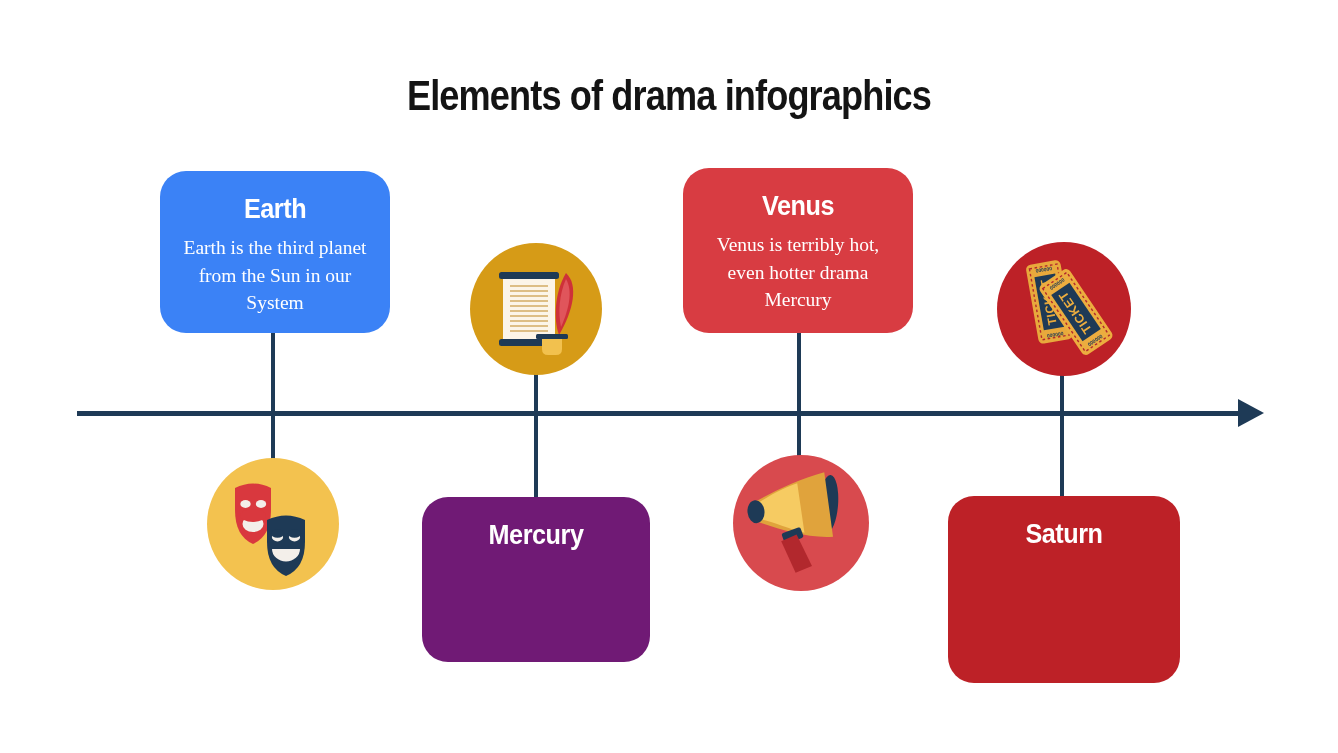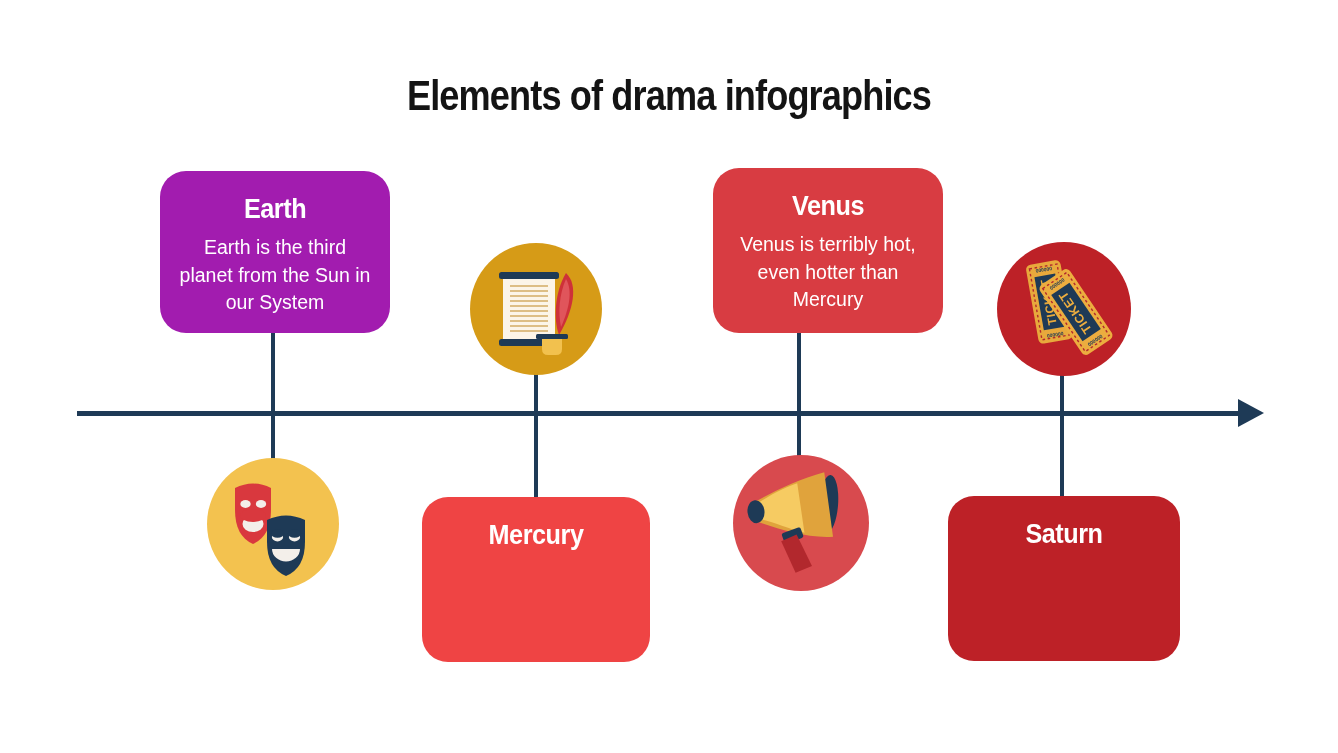--- a/index.html
+++ b/index.html
@@ -22,46 +22,46 @@
   }
   
   .connector{position:absolute;width:4px;background:#1E3A56;}
   .connector-earth{left:271px;top:332px;height:130px;}
   .connector-mercury{left:534px;top:372px;height:126px;}
   .connector-venus{left:797px;top:332px;height:127px;}
   .connector-saturn{left:1060px;top:366px;height:131px;}
   
   .card{position:absolute;border-radius:26px;color:#ffffff;text-align:center;box-sizing:border-box;padding:20px 16px 0;}
   .card h2{margin:2px 0 9px;font-size:28px;font-weight:700;letter-spacing:-0.5px;transform:scaleX(0.9);}
-  .card p{margin:0 auto;font-size:19.5px;line-height:1.42;max-width:202px;}
+  .card p{margin:0 auto;font-size:19.5px;line-height:1.42;max-width:202px;font-family:Liberation Serif, serif;}
   .card-earth{left:160px;top:171px;width:230px;height:162px;background:#EFBA55;}
   .card-mercury{left:422px;top:497px;width:228px;height:165px;background:#D69B17;}
-  .card-venus{left:713px;top:168px;width:230px;height:165px;background:#D83C42;}
-  .card-saturn{left:948px;top:496px;width:232px;height:165px;background:#BD2127;}
+  .card-venus{left:683px;top:168px;width:230px;height:165px;background:#D83C42;}
+  .card-saturn{left:948px;top:496px;width:232px;height:187px;background:#BD2127;}
   
   .icon-circle{position:absolute;border-radius:50%;}
   .circle-masks{left:207px;top:458px;width:132px;height:132px;background:#F3C24F;}
   .circle-script{left:470px;top:243px;width:132px;height:132px;background:#D69B17;}
   .circle-megaphone{left:733px;top:455px;width:136px;height:136px;background:#D84A4E;}
   .circle-tickets{left:997px;top:242px;width:134px;height:134px;background:#BD2127;}
   .icon-circle svg{position:absolute;left:0;top:0;width:100%;height:100%;}
   .ticket-text{font-family:"Liberation Sans","DejaVu Sans",sans-serif;font-weight:700;}
 </style>
 </head>
 <body>
 
 <div class="stage">
 
   <h1 class="slide-title">Elements of drama infographics</h1>
 
   <div class="timeline-line" style="background-color: rgb(30, 58, 86);"></div>
   <div class="timeline-arrow"></div>
 
   <div class="connector connector-earth" style="background-color: rgb(30, 58, 86);"></div>
-  <div class="card card-earth" style="background-color: #a21caf;">
+  <div class="card card-earth" style="background-color: #3b82f6;">
     <h2>Earth</h2>
     <p>Earth is the third planet from the Sun in our System</p>
   </div>
   <div class="icon-circle circle-masks" style="background-color: rgb(243, 194, 79);">
     <svg viewBox="0 0 132 132">
 
       <g>
         <path d="M28,30 Q46,21 64,30 L64,52 Q64,78 46,86 Q28,78 28,52 Z" fill="#D9383E"></path>
         <ellipse cx="38.5" cy="46" rx="5.2" ry="3.9" fill="#F3EFEA"></ellipse>
         <ellipse cx="54" cy="46" rx="5.2" ry="3.9" fill="#F3EFEA"></ellipse>
@@ -103,28 +103,28 @@
       <g>
         <path d="M96,30 C109,42 103,68 89,92 C83,76 85,48 96,30 Z" fill="#CE3139"></path>
         <path d="M96,36 C103,48 99,66 91,84 C88,70 89,52 96,36 Z" fill="#E0555B"></path>
       </g>
       <g>
         <path d="M72,96 h20 v10 q0,6 -6,6 h-8 q-6,0 -6,-6 Z" fill="#F2C14E"></path>
         <rect x="66" y="91" width="32" height="5" rx="1.5" fill="#1E3A56"></rect>
       </g>
     </svg>
   </div>
-  <div class="card card-mercury" style="background-color: #ef4444;">
+  <div class="card card-mercury" style="background-color: #701a75;">
     <h2>Mercury</h2>
   </div>
 
   <div class="connector connector-venus" style="background-color: rgb(30, 58, 86);"></div>
   <div class="card card-venus" style="background-color: rgb(216, 60, 66);">
     <h2>Venus</h2>
-    <p>Venus is terribly hot, even hotter than Mercury</p>
+    <p>Venus is terribly hot, even hotter drama Mercury</p>
   </div>
   <div class="icon-circle circle-megaphone" style="background-color: rgb(216, 74, 78);">
     <svg viewBox="0 0 136 136">
       <g transform="rotate(-6 68 64)">
         <ellipse cx="97" cy="52" rx="9.5" ry="29" fill="#1E3A56" transform="rotate(10 97 52)"></ellipse>
         <path d="M24,42 L24,62 C46,72 72,84 98,85 L96,20 C70,24 44,34 24,42 Z" fill="#E0A33C"></path>
         <path d="M28,43 C44,35 58,30 68,28 L70,78 C56,73 40,64 28,60 Z" fill="#F6CB62"></path>
         <ellipse cx="24" cy="52" rx="8.5" ry="11.5" fill="#1E3A56"></ellipse>
         <rect x="48" y="74" width="20" height="11" rx="2" fill="#1E3A56" transform="rotate(-14 58 80)"></rect>
         <path d="M46,84 L62,79 L74,112 L57,117 Z" fill="#B2282D"></path>

